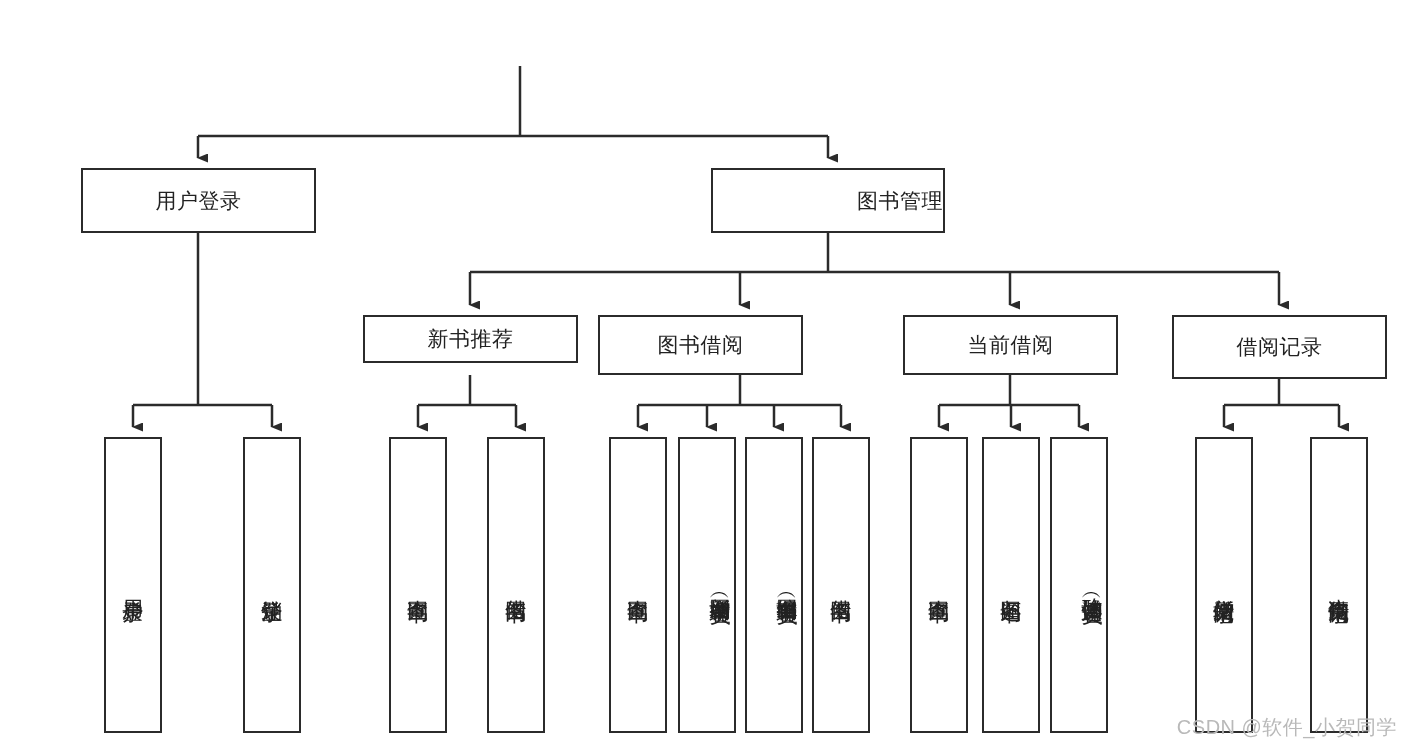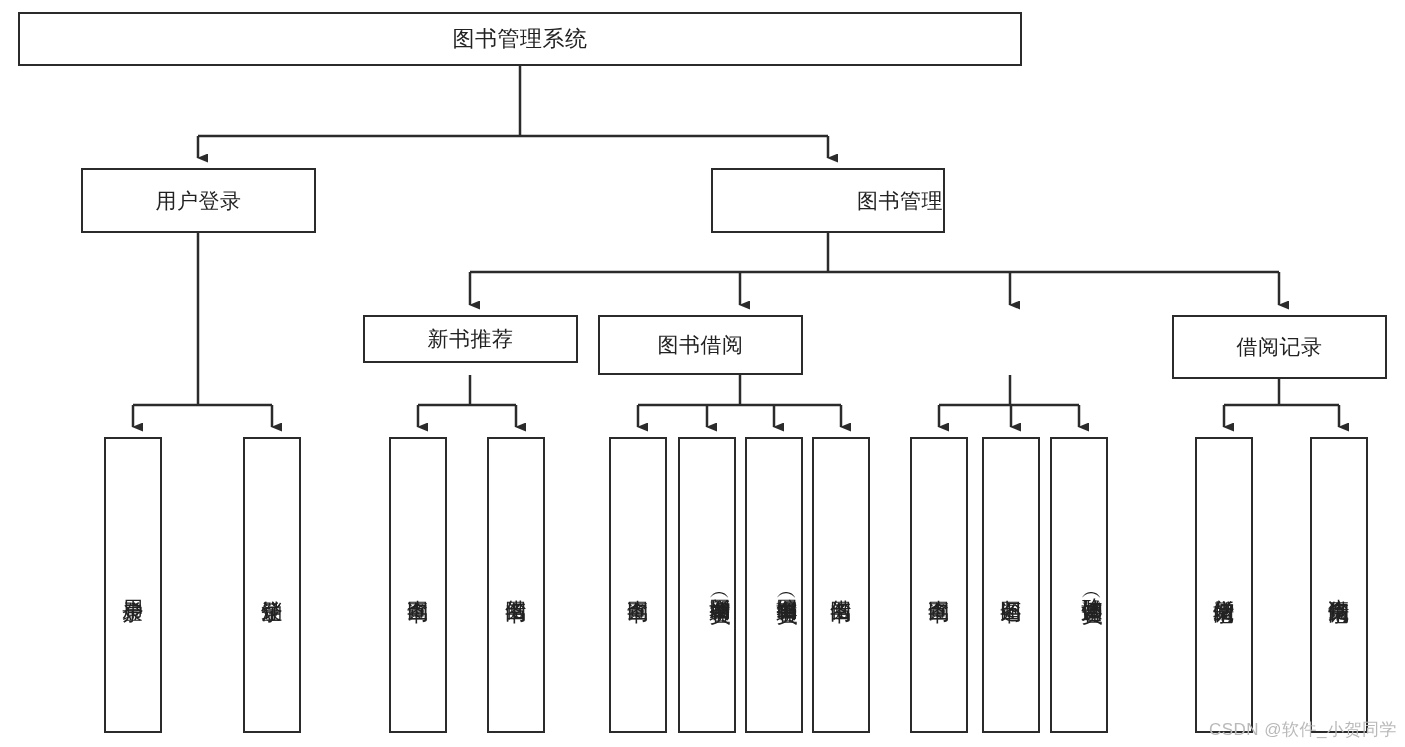--- a/index.html
+++ b/index.html
@@ -53,21 +53,21 @@
   .node-v.centered {
     align-items: center;
   }
   .root-node {
     font-size: 22px;
   }
   .watermark {
     position: absolute;
     right: 8px;
     bottom: 6px;
-    font-size: 17px;
+    font-size: 20px;
     color: #b9b9b9;
     white-space: nowrap;
     letter-spacing: 0.5px;
   }
 </style>
 </head>
 <body>
 
 <div id="canvas">
 
@@ -114,36 +114,36 @@
       <line x1="1011" y1="405" x2="1011" y2="427" marker-end="url(#arrowhead)"></line>
       <line x1="1079" y1="405" x2="1079" y2="427" marker-end="url(#arrowhead)"></line>
 
       <line x1="1279" y1="375" x2="1279" y2="405"></line>
       <line x1="1224" y1="405" x2="1339" y2="405"></line>
       <line x1="1224" y1="405" x2="1224" y2="427" marker-end="url(#arrowhead)"></line>
       <line x1="1339" y1="405" x2="1339" y2="427" marker-end="url(#arrowhead)"></line>
     </g>
   </svg>
 
-  <div class="node node-h root-node" style="left:18px;top:12px;width:1004px;height:54px;">
-    <span>图书管理系统</span>
-  </div>
 
   <div class="node node-h" style="left:81px;top:168px;width:235px;height:65px;">
     <span>用户登录</span>
   </div>
   <div class="node node-h" style="left:711px;top:168px;width:234px;height:65px;justify-content:flex-end;">
     <span>图书管理</span>
   </div>
 
   <div class="node node-h" style="left:363px;top:315px;width:215px;height:48px;">
     <span>新书推荐</span>
   </div>
   <div class="node node-h" style="left:598px;top:315px;width:205px;height:60px;">
     <span>图书借阅</span>
+  </div>
+  <div class="node node-h" style="left:903px;top:315px;width:215px;height:60px;">
+    <span>当前借阅</span>
   </div>
   <div class="node node-h" style="left:1172px;top:315px;width:215px;height:64px;">
     <span>借阅记录</span>
   </div>
 
   <div class="node node-v centered" style="left:104px;top:437px;width:58px;height:296px;">
     <span>用户登录</span>
   </div>
   <div class="node node-v centered" style="left:243px;top:437px;width:58px;height:296px;">
     <span>注销登录</span>

